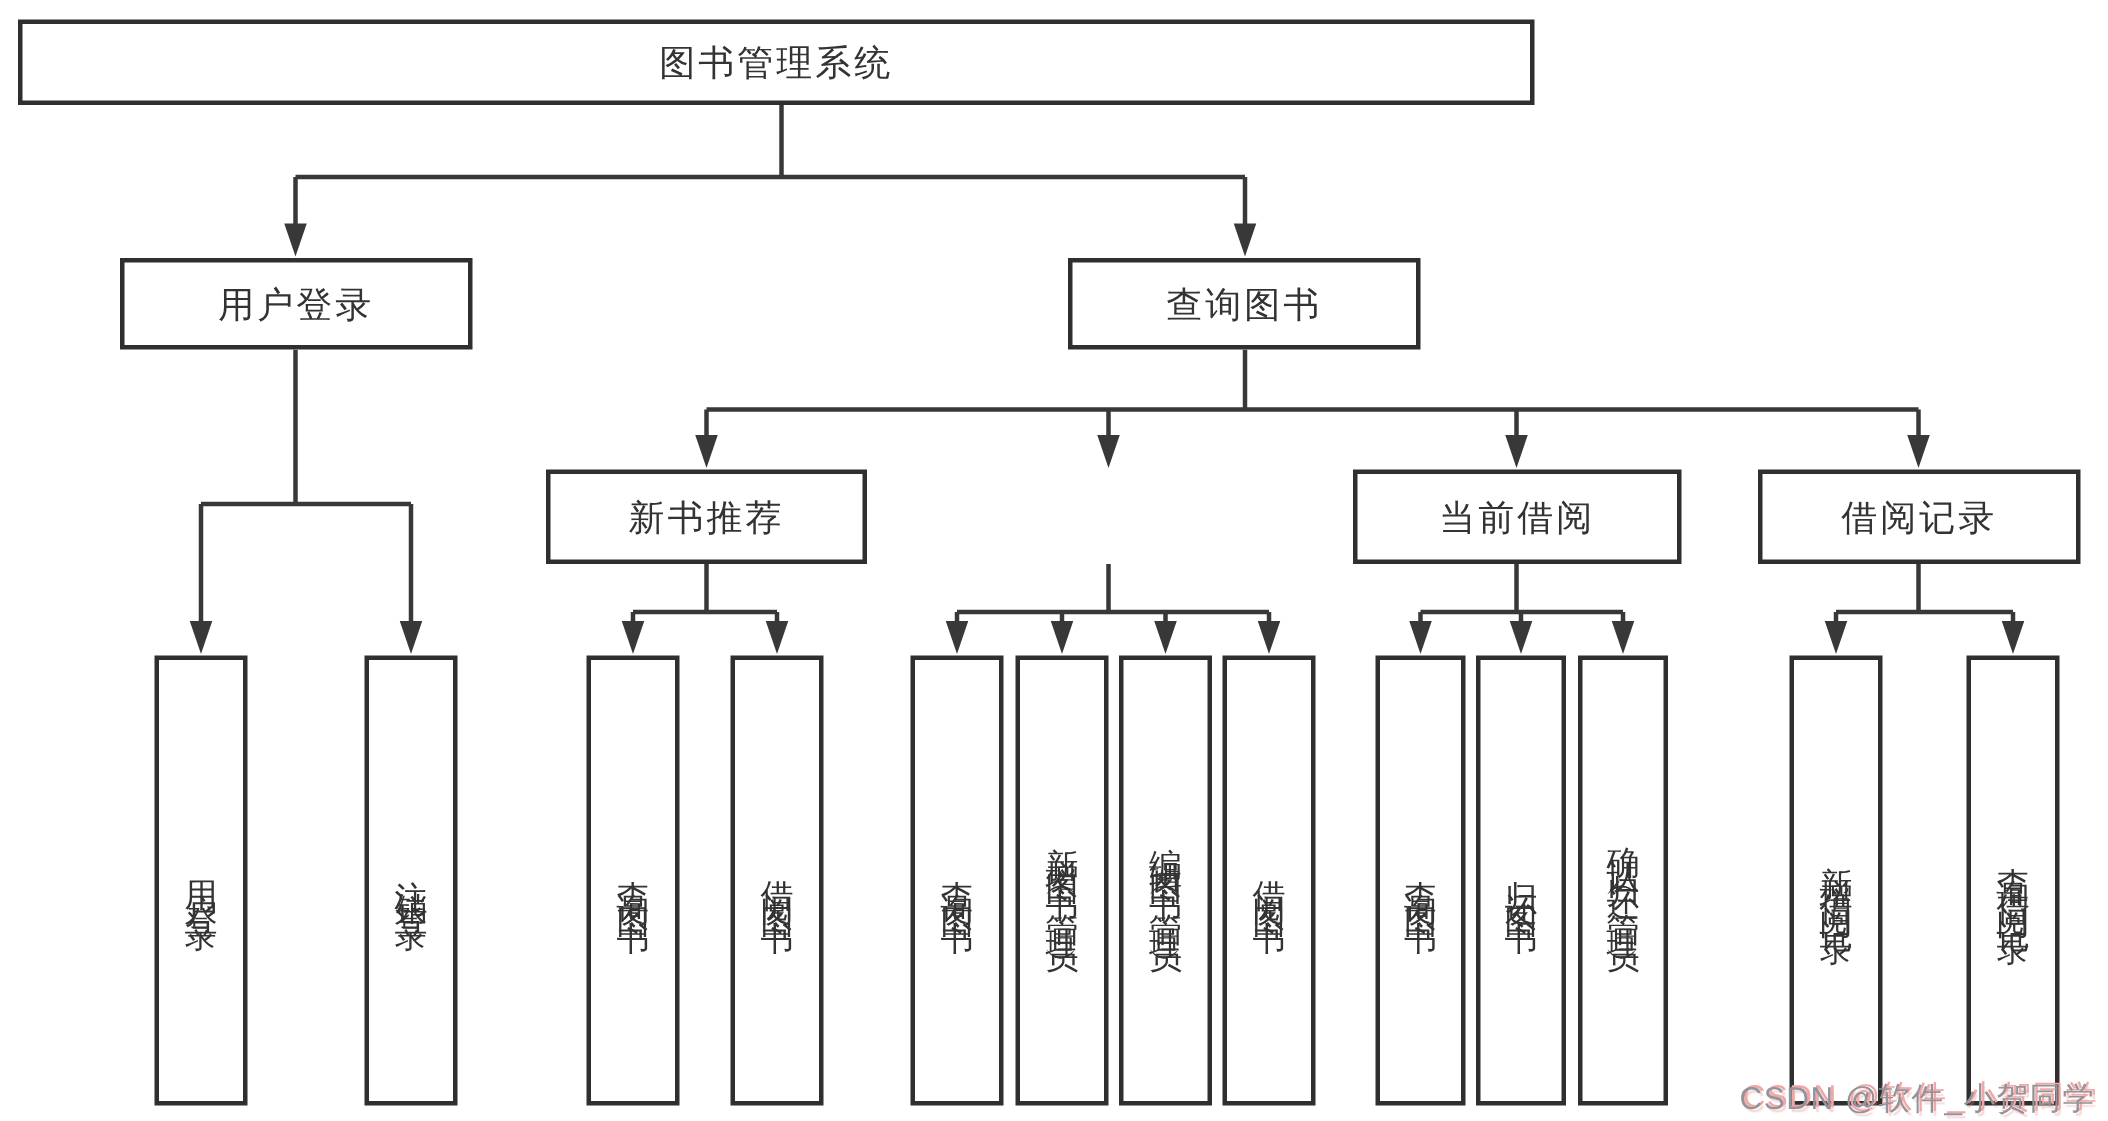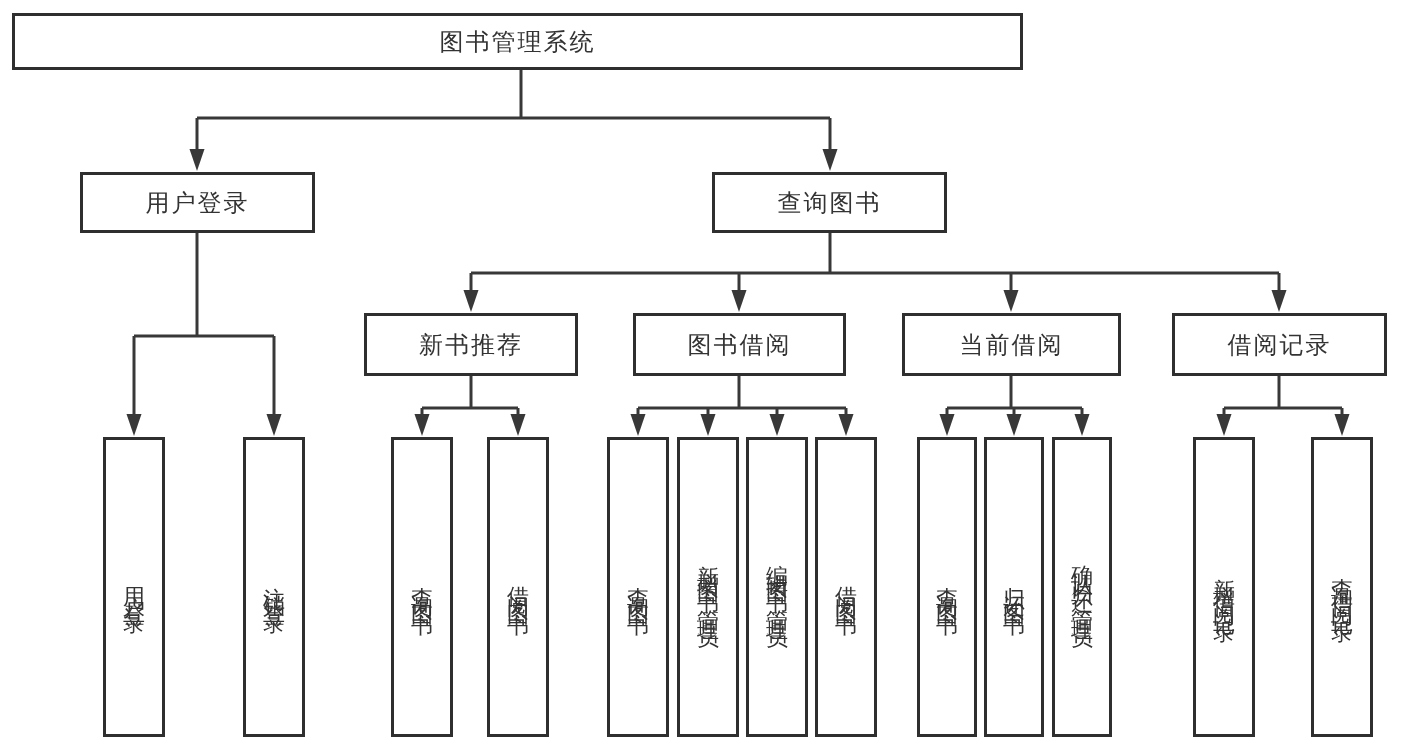--- a/index.html
+++ b/index.html
@@ -138,30 +138,30 @@
       <line x1="1224" y1="408" x2="1224" y2="420"></line>
       <polygon points="1216.5,414 1231.5,414 1224,436"></polygon>
       <line x1="1342" y1="408" x2="1342" y2="420"></line>
       <polygon points="1334.5,414 1349.5,414 1342,436"></polygon>
     </svg>
 
   <div class="node n0">图书管理系统</div>
   <div class="node n1">用户登录</div>
   <div class="node n2">查询图书</div>
   <div class="node n3">新书推荐</div>
-  <div class="node n4">图书借阅</div>
   <div class="node n5">当前借阅</div>
   <div class="node n6">借阅记录</div>
   <div class="node v n7">用户登录</div>
   <div class="node v n8">注销登录</div>
   <div class="node v n9">查询图书</div>
   <div class="node v n10">借阅图书</div>
   <div class="node v n11">查询图书</div>
   <div class="node v n12">新增图书（管理员）</div>
   <div class="node v n13">编辑图书（管理员）</div>
   <div class="node v n14">借阅图书</div>
   <div class="node v n15">查询图书</div>
   <div class="node v n16">归还图书</div>
   <div class="node v n17">确认归还（管理员）</div>
   <div class="node v n18">新增借阅记录</div>
   <div class="node v n19">查询借阅记录</div>
 
+  <div class="watermark">CSDN @软件_小贺同学</div>
 </div>
 
 </body></html>

